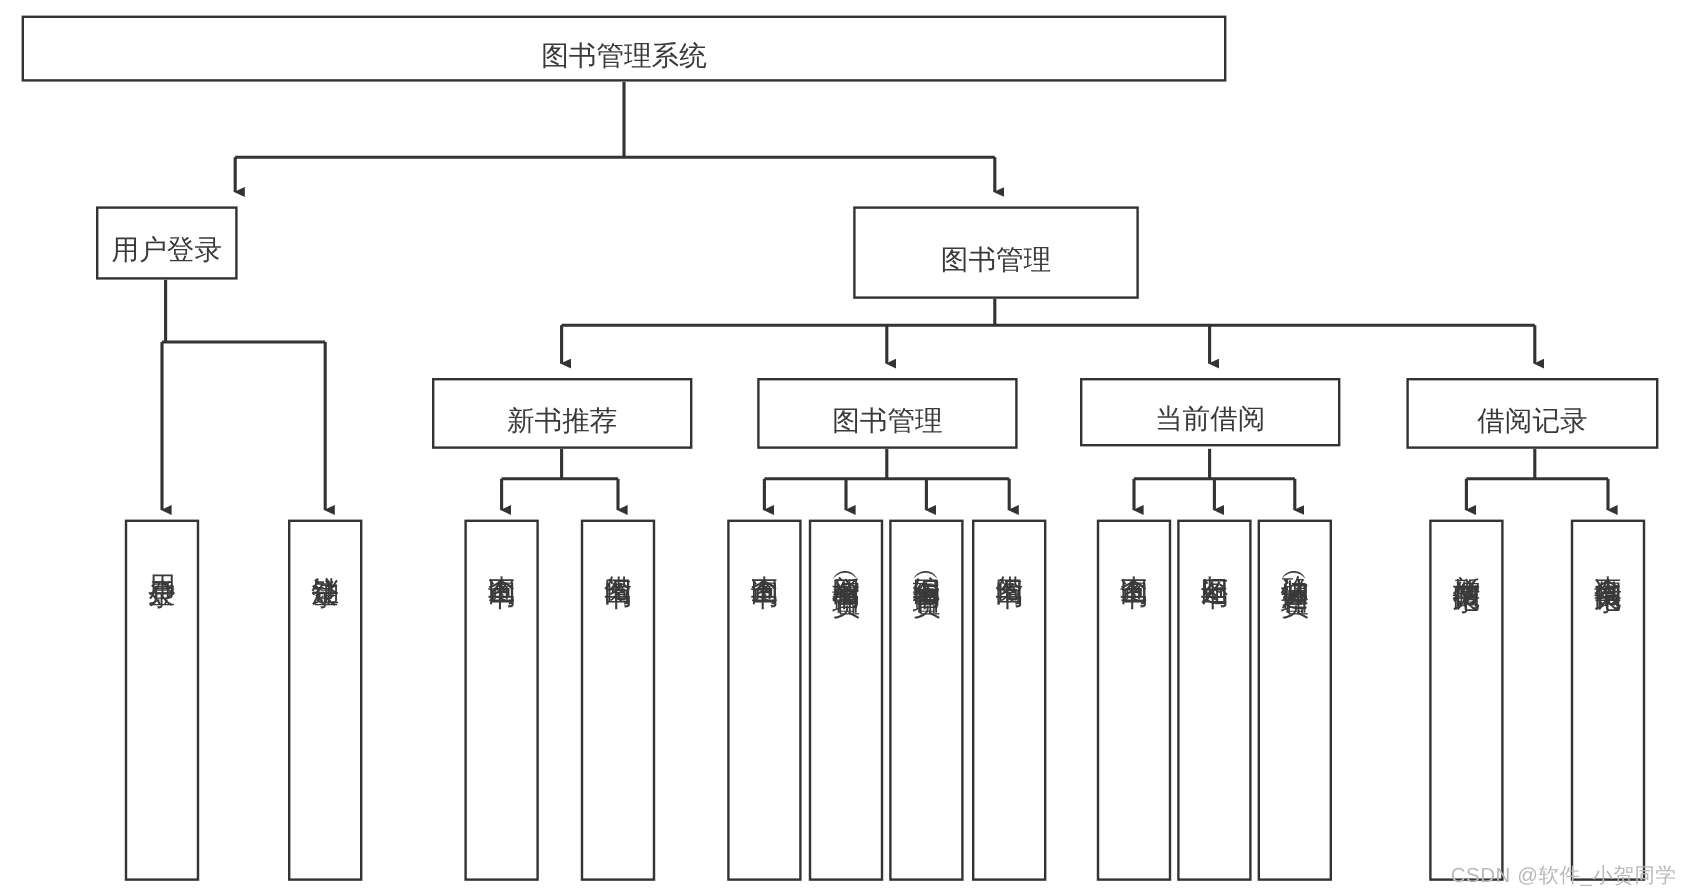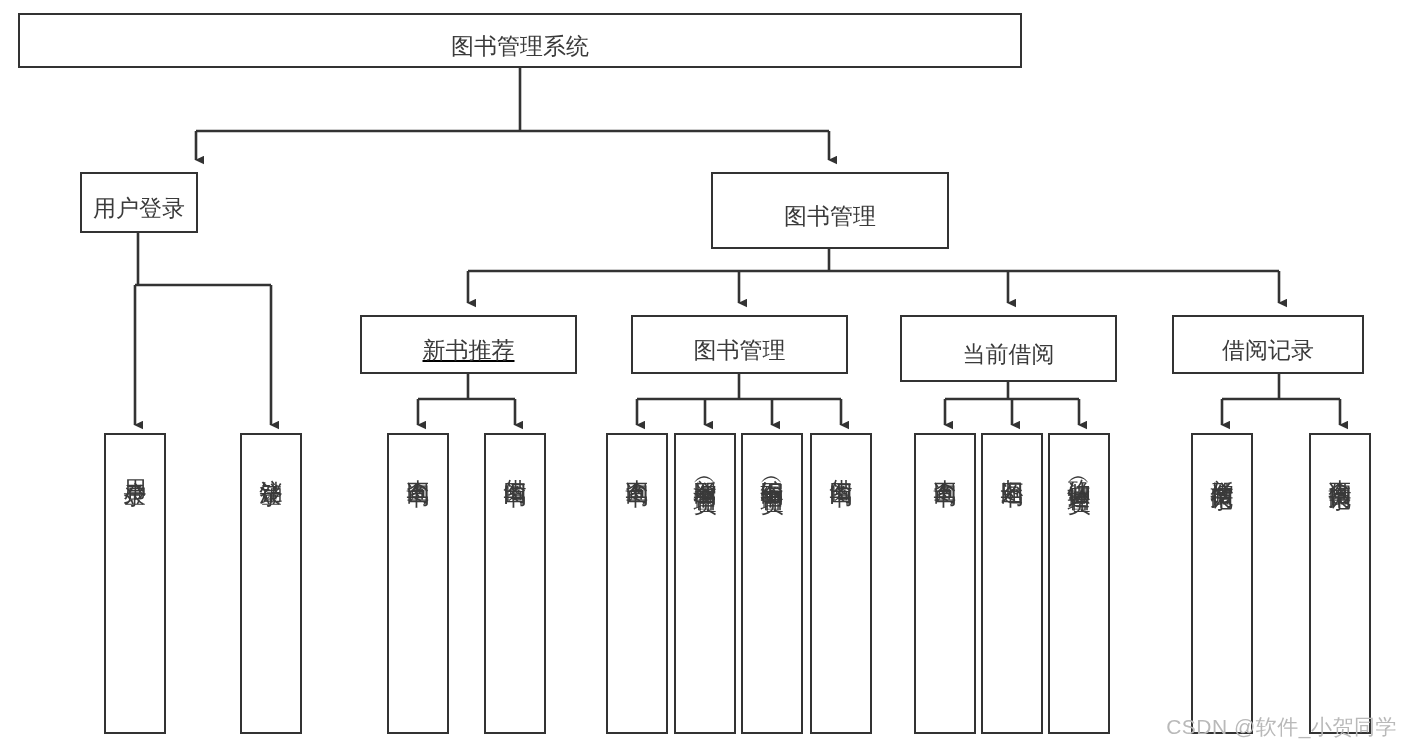--- a/index.html
+++ b/index.html
@@ -60,21 +60,21 @@
     text-orientation: upright;
     font-size: 23px;
     line-height: 1.18;
     letter-spacing: 2px;
     white-space: normal;
   }
   .watermark {
     position: absolute;
     right: 8px;
     bottom: 6px;
-    font-size: 21px;
+    font-size: 17px;
     color: #b9b9b9;
     font-family: "Liberation Sans", "DejaVu Sans", sans-serif;
     white-space: nowrap;
     letter-spacing: 0.5px;
   }
 </style>
 </head>
 <body>
 
 <div id="diagram-root">
@@ -133,30 +133,30 @@
     <span class="node-label">图书管理系统</span>
   </div>
 
   <div class="node branch" style="left:80px; top:172px; width:118px; height:61px;">
     <span class="node-label">用户登录</span>
   </div>
   <div class="node branch" style="left:711px; top:172px; width:238px; height:77px;">
     <span class="node-label">图书管理</span>
   </div>
 
-  <div class="node sub" style="left:360px; top:315px; width:217px; height:59px;text-decoration:underline;">
+  <div class="node sub" style="left:360px; top:315px; width:217px; height:59px;">
     <span class="node-label">新书推荐</span>
   </div>
   <div class="node sub" style="left:631px; top:315px; width:217px; height:59px;">
     <span class="node-label">图书管理</span>
   </div>
-  <div class="node sub" style="left:900px; top:315px; width:217px; height:67px;">
+  <div class="node sub" style="left:900px; top:315px; width:217px; height:57px;">
     <span class="node-label">当前借阅</span>
   </div>
-  <div class="node sub" style="left:1172px; top:315px; width:192px; height:59px;">
+  <div class="node sub" style="left:1172px; top:315px; width:210px; height:59px;">
     <span class="node-label">借阅记录</span>
   </div>
 
   <div class="node leaf" style="left:104px; top:433px; width:62px; height:301px;">
     <span class="node-label">用户登录</span>
   </div>
   <div class="node leaf" style="left:240px; top:433px; width:62px; height:301px;">
     <span class="node-label">注销登录</span>
   </div>
 

